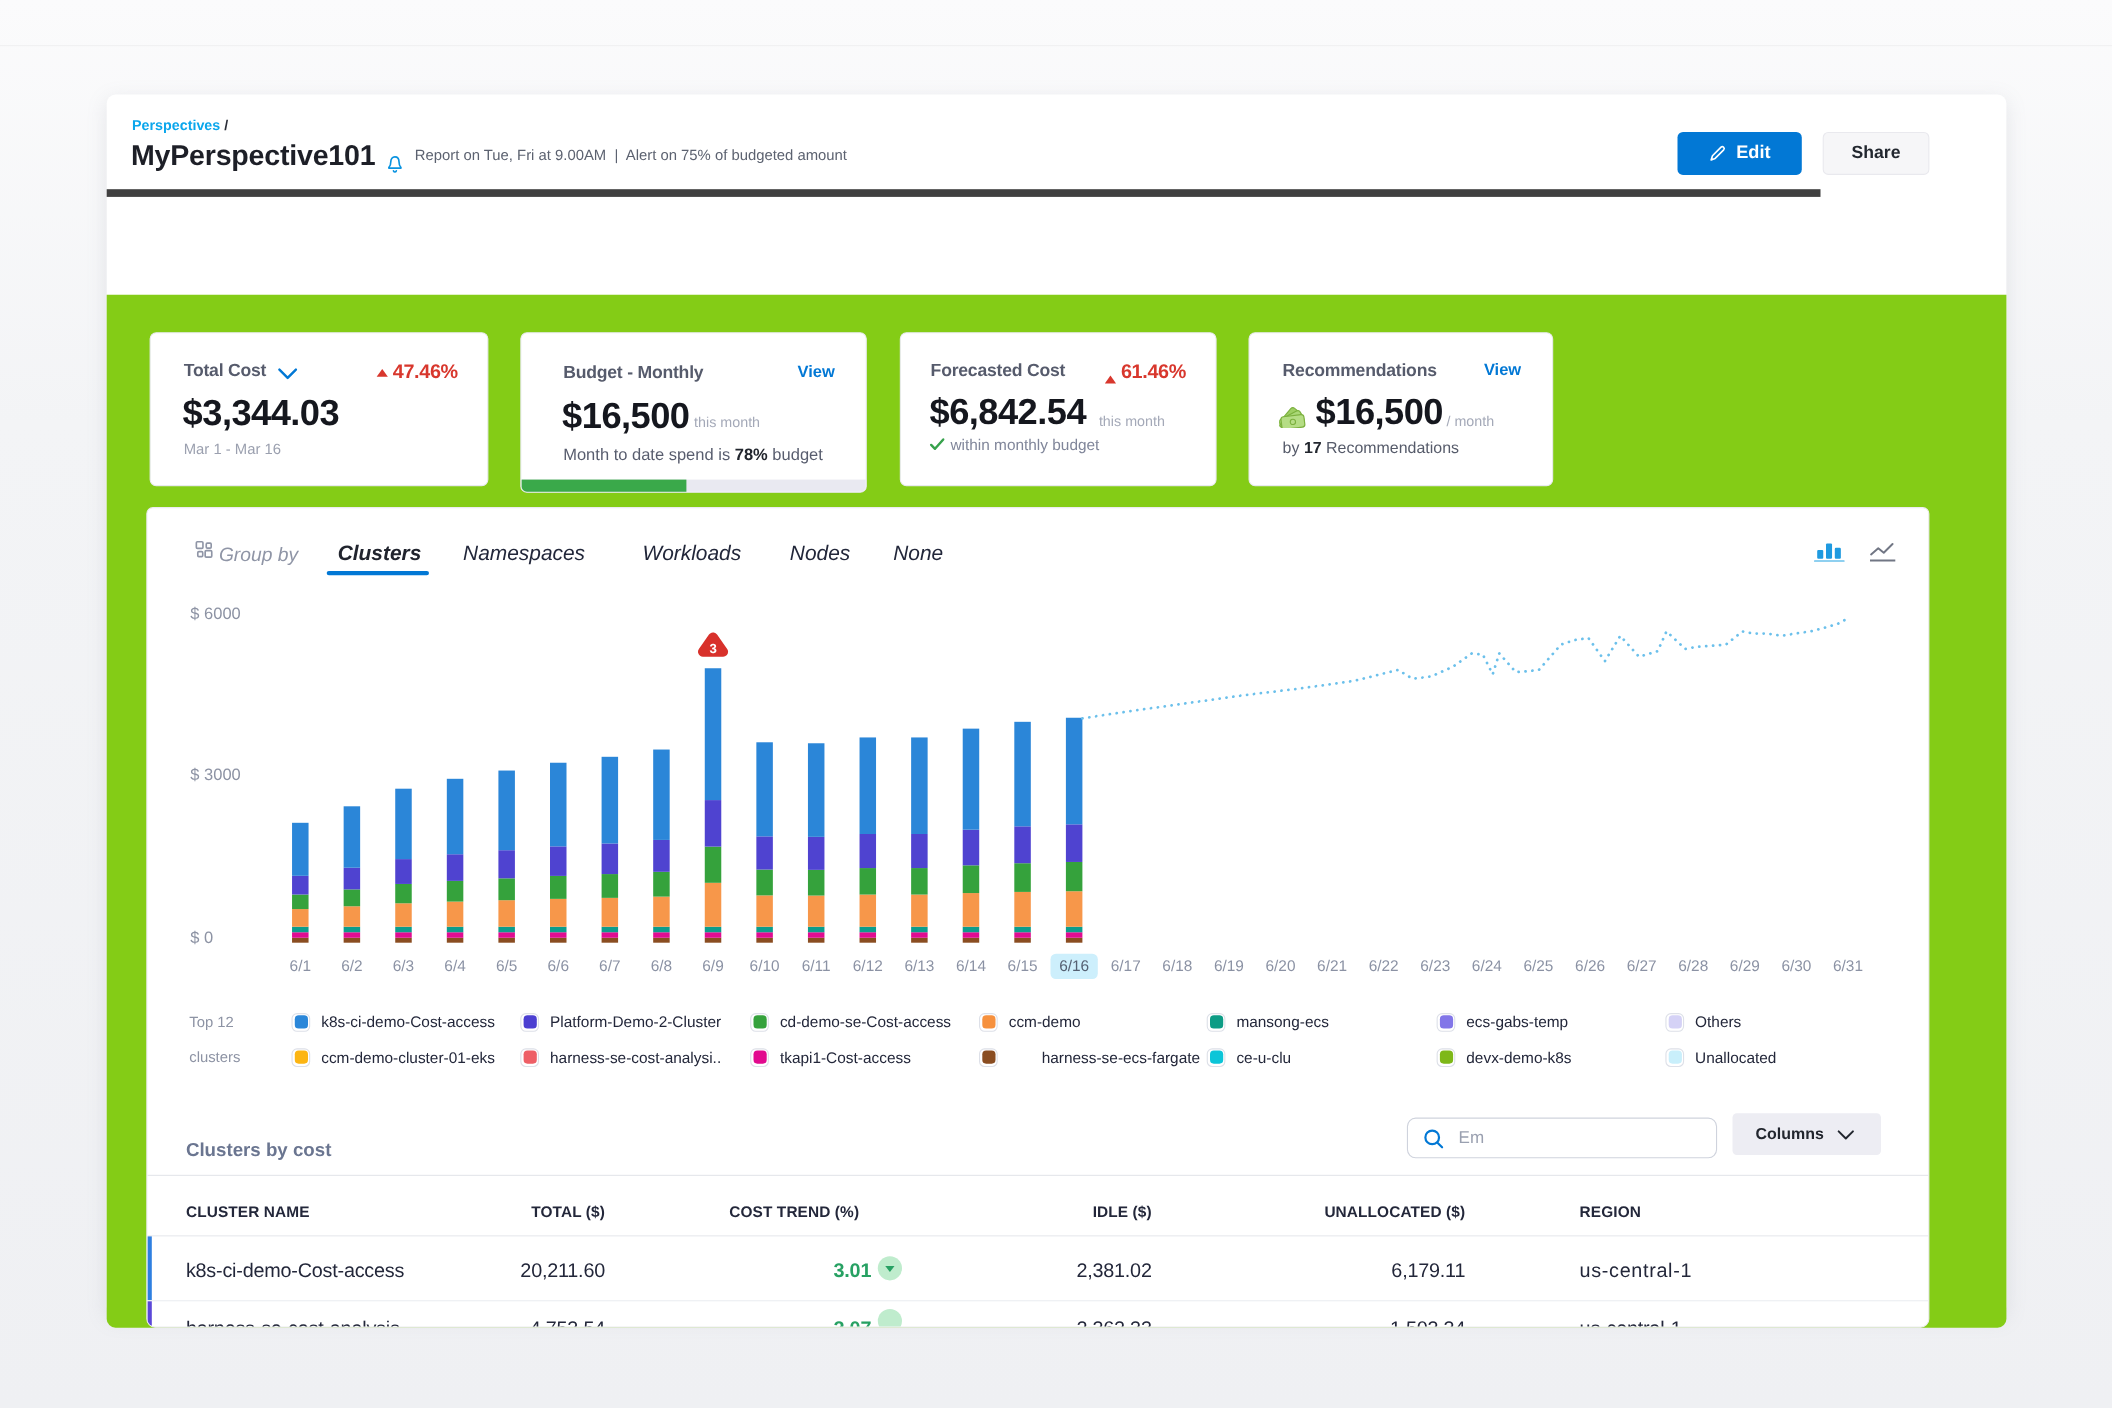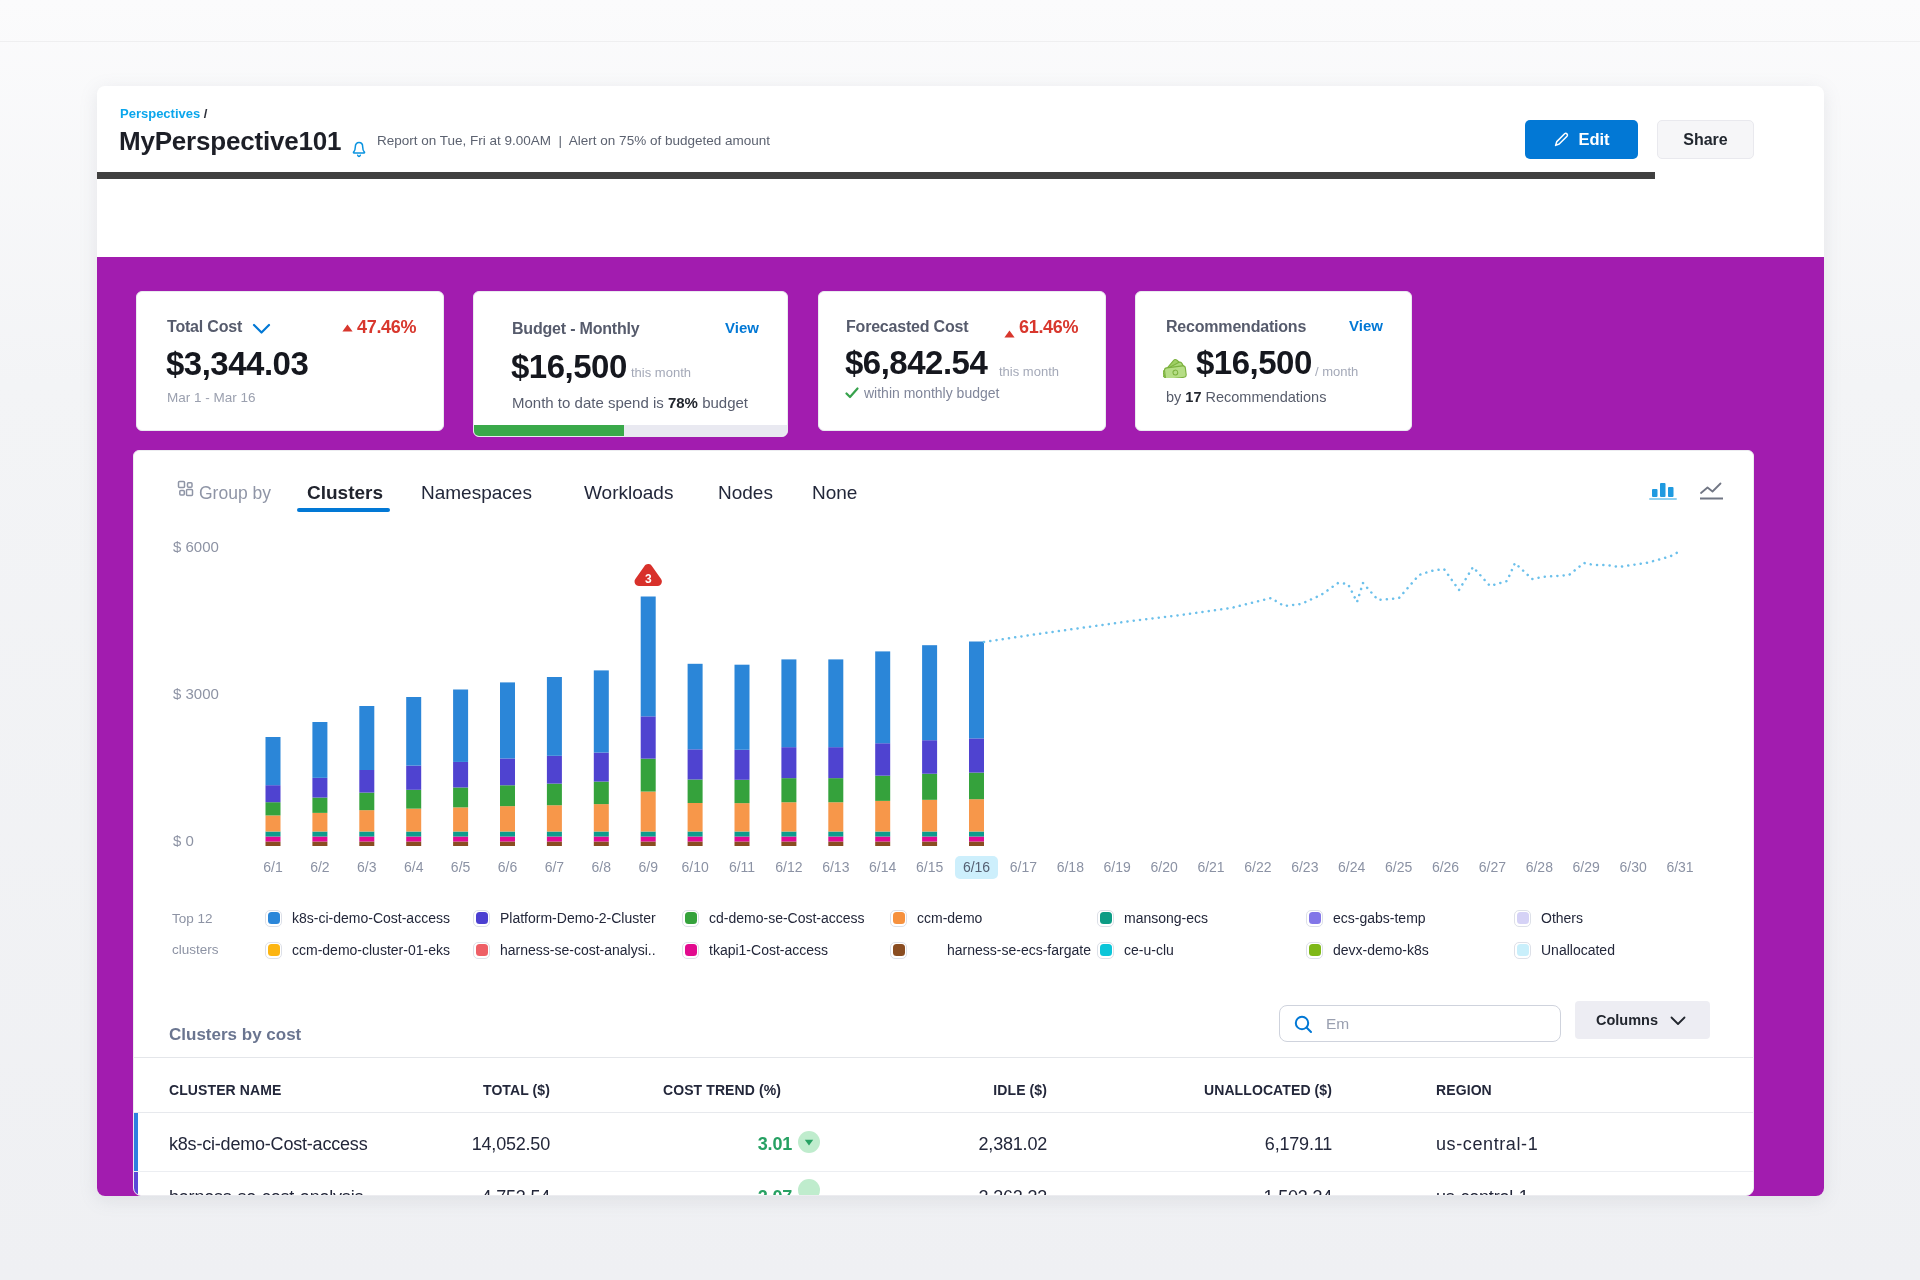--- a/index.html
+++ b/index.html
@@ -12,35 +12,35 @@
 .topline { position:absolute; left:0; top:41px; width:1920px; height:1px; background:rgba(0,0,0,0.045); }
 .card {
   position:absolute; left:97px; top:86px; width:1727px; height:1110px;
   background:#ffffff; border-radius:8px;
   box-shadow:0 4px 18px rgba(130,135,150,0.16);
 }
 .hdr { position:absolute; left:0; top:0; width:1558px; height:93px; border-bottom:7px solid #404040; }
 .abs { position:absolute; }
 .blue { color:#0278d5; }
 .filters { position:absolute; left:0; top:93px; width:1727px; height:78px; border-bottom:1px solid #e9eaee; }
-.content { position:absolute; left:0; top:171px; width:1727px; height:939px; background:#a21caf; border-radius:0 0 8px 8px; }
+.content { position:absolute; left:0; top:182px; width:1727px; height:939px; background:#84cc16; border-radius:0 0 8px 8px; }
 .scard { position:absolute; background:#fff; border:1px solid #e9eaef; border-radius:6px; }
 .btn-edit {
   position:absolute; left:1428px; top:34px; width:113px; height:39px; background:#0278d5;
   border-radius:5px; color:#fff; font-size:16.5px; font-weight:700;
   display:flex; align-items:center; justify-content:center; gap:8px;
 }
 .btn-share {
   position:absolute; left:1560px; top:34px; width:97px; height:39px; background:#f6f6f8;
   border:1px solid #e9e9ee; border-radius:5px; color:#22272f; font-size:16px; font-weight:700;
   display:flex; align-items:center; justify-content:center;
 }
 .chartcard { position:absolute; left:36px; top:193px; width:1621px; height:746px; background:#fff;
   border:1px solid #ececf0; border-radius:6px 6px 8px 8px; overflow:hidden; }
-.tabtxt { position:absolute; top:29px; height:26px; line-height:26px; font-size:19px; color:#22273a; }
+.tabtxt { position:absolute; top:29px; height:26px; line-height:26px; font-size:19px; color:#22273a;font-style:italic; }
 .legend-item { position:absolute; display:flex; align-items:center; gap:10px; height:18px; }
 .sw { width:17px; height:17px; border:1px solid #dde0e8; border-radius:5px; background:#fff; padding:1.5px; flex:none; }
 .sw i { display:block; width:12px; height:12px; border-radius:3.5px; }
 .legend-item span { font-size:14px; color:#23273a; }
 .num { font-size:33px; font-weight:700; color:#15171e; letter-spacing:-0.5px; }
 .ctitle { font-size:16px; font-weight:700; color:#565b6c; letter-spacing:-0.2px; }
 .gray-s { font-size:13px; color:#a4a9b8; }
 .red { color:#d8372d; font-weight:700; font-size:18px; letter-spacing:-0.3px; }
 .th { font-size:14px; font-weight:700; color:#23273a; letter-spacing:0.1px; }
 .td { font-size:18px; color:#23273a; letter-spacing:-0.2px; }
@@ -417,21 +417,21 @@
       <div class="abs th" style="left:35px; top:631px;">CLUSTER NAME</div>
       <div class="abs th" style="left:216px; top:631px; width:200px; text-align:right;">TOTAL ($)</div>
       <div class="abs th" style="left:488px; top:631px; width:200px; text-align:center;">COST TREND (%)</div>
       <div class="abs th" style="left:713px; top:631px; width:200px; text-align:right;">IDLE ($)</div>
       <div class="abs th" style="left:998px; top:631px; width:200px; text-align:right;">UNALLOCATED ($)</div>
       <div class="abs th" style="left:1302px; top:631px;">REGION</div>
       <div class="abs" style="left:0; top:661px; width:1621px; height:1px; background:#e7e9ed;"></div>
 
       <div class="abs" style="left:0; top:662px; width:4px; height:58px; background:#2f7fe0;"></div>
       <div class="abs td" style="left:35px; top:683px;">k8s-ci-demo-Cost-access</div>
-      <div class="abs td" style="left:216px; top:683px; width:200px; text-align:right;">14,052.50</div>
+      <div class="abs td" style="left:216px; top:683px; width:200px; text-align:right;">20,211.60</div>
       <div class="abs" style="left:488px; top:683px; width:170px; text-align:right; font-size:18px; font-weight:700; color:#27a163; letter-spacing:-0.2px;">3.01</div>
       <div class="abs" style="left:664px; top:680px; width:22px; height:22px; border-radius:50%; background:#bfeccd;">
           <svg style="position:absolute;left:6px;top:8px;" width="10" height="7" viewBox="0 0 10 7">
             <path d="M0.8 0.8 L9.2 0.8 L5 6.4 Z" fill="#27a163"></path>
           </svg>
         </div>
       <div class="abs td" style="left:713px; top:683px; width:200px; text-align:right;">2,381.02</div>
       <div class="abs td" style="left:998px; top:683px; width:200px; text-align:right;">6,179.11</div>
       <div class="abs td" style="left:1302px; top:683px; letter-spacing:0.6px;">us-central-1</div>
       <div class="abs" style="left:0; top:720px; width:1621px; height:1px; background:#eceef2;"></div>

